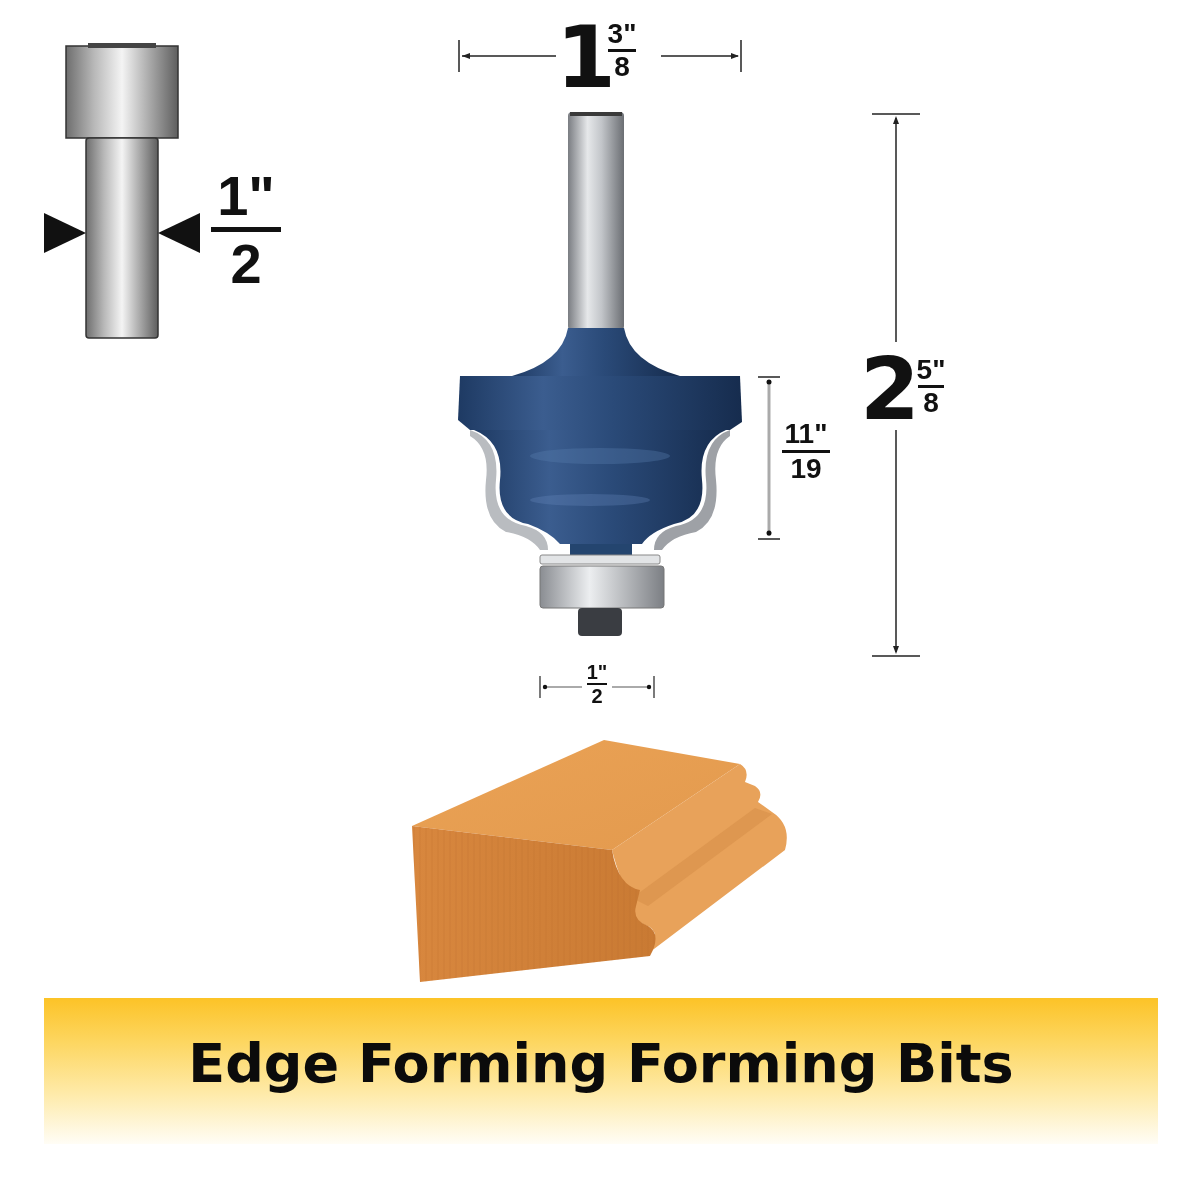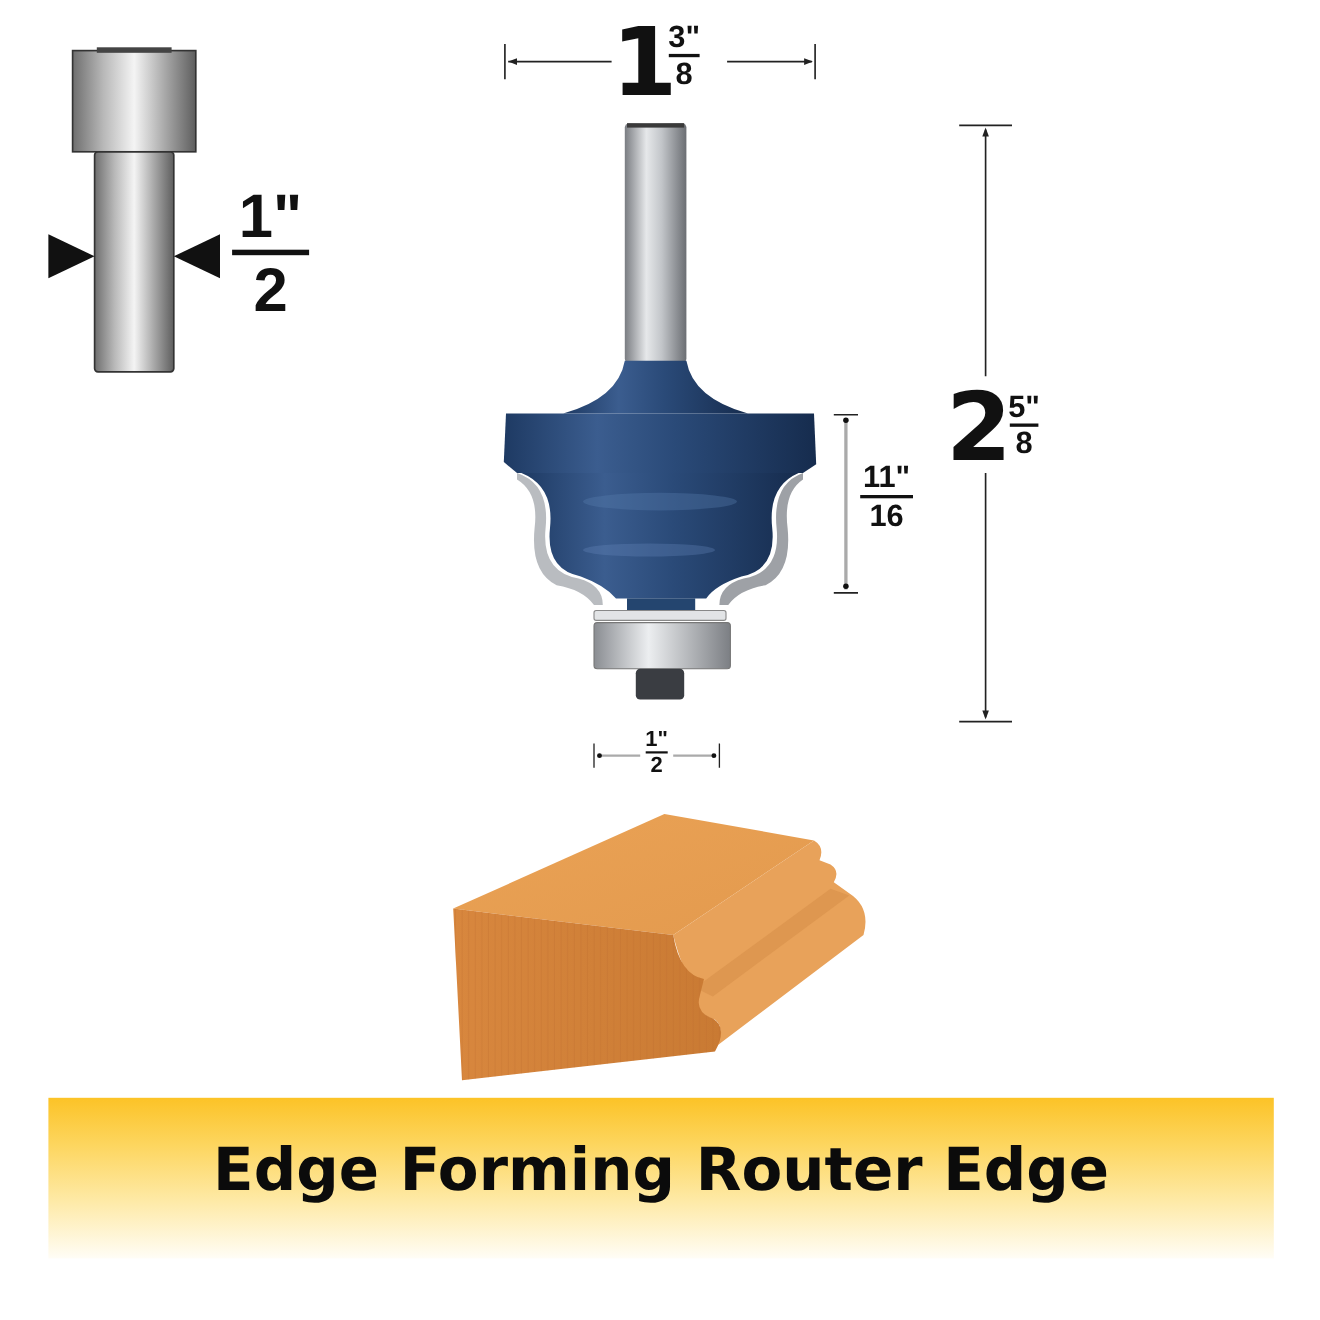--- a/index.html
+++ b/index.html
@@ -115,21 +115,21 @@
     <line x1="2" y1="3" x2="24" y2="3" stroke="#222" stroke-width="1.5"></line>
     <line x1="13" y1="6" x2="13" y2="162" stroke="#aaa" stroke-width="3"></line>
     <circle cx="13" cy="8" r="2.5" fill="#111"></circle>
     <circle cx="13" cy="159" r="2.5" fill="#111"></circle>
     <line x1="2" y1="165" x2="24" y2="165" stroke="#222" stroke-width="1.5"></line>
   </svg>
 </div>
 <div class="frac" style="left:780px;top:420px;width:52px;">
   <span style="font-size:28px;">11"</span>
   <span class="bar" style="width:48px;height:3px;margin:2px 0 2px;"></span>
-  <span style="font-size:28px;">16</span>
+  <span style="font-size:28px;">19</span>
 </div>
 
 <div class="abs" style="left:868px;top:110px;width:56px;height:550px;">
   <svg width="56" height="550">
     <line x1="4" y1="4" x2="52" y2="4" stroke="#222" stroke-width="1.5"></line>
     <polygon points="28,6 25,14 31,14" fill="#222"></polygon>
     <line x1="28" y1="8" x2="28" y2="232" stroke="#222" stroke-width="1.5"></line>
     <line x1="28" y1="320" x2="28" y2="542" stroke="#222" stroke-width="1.5"></line>
     <polygon points="28,544 25,536 31,536" fill="#222"></polygon>
     <line x1="4" y1="546" x2="52" y2="546" stroke="#222" stroke-width="1.5"></line>
@@ -178,14 +178,14 @@
 
     <path d="M212,120 L340,34 Q350,40 345,52 L355,56 Q364,62 358,72 L372,82 Q392,95 385,120 L250,222 Q262,200 245,195 Q226,186 232,168 Q220,152 212,120 Z" fill="#e8a25a"></path>
     <path d="M232,168 L355,78 L372,84 L248,176 Z" fill="#d48c45" opacity="0.5"></path>
 
     <path d="M12,96 L212,120 Q218,156 240,160 L236,176 Q232,190 248,196 Q262,204 250,226 L20,252 Z" fill="url(#woodFront)"></path>
     <path d="M12,96 L212,120 Q218,156 240,160 L236,176 Q232,190 248,196 Q262,204 250,226 L20,252 Z" fill="url(#grain)"></path>
   </svg>
 </div>
 
 <div class="banner">
-  <div class="banner-text">Edge Forming Router Edge</div>
+  <div class="banner-text">Edge Forming Forming Bits</div>
 </div>
 
 </body></html>

